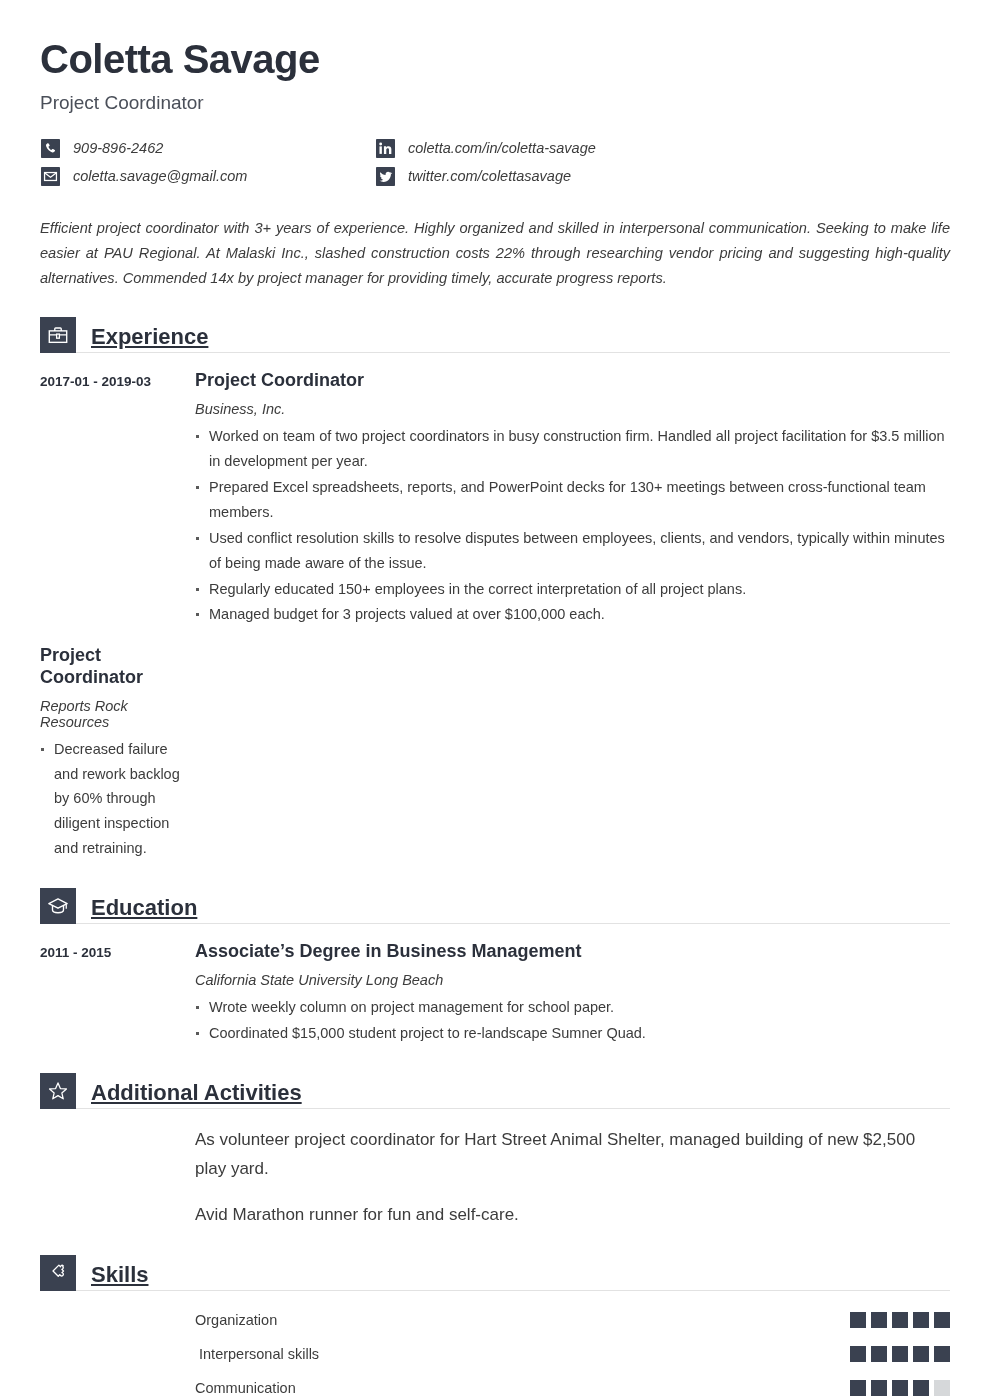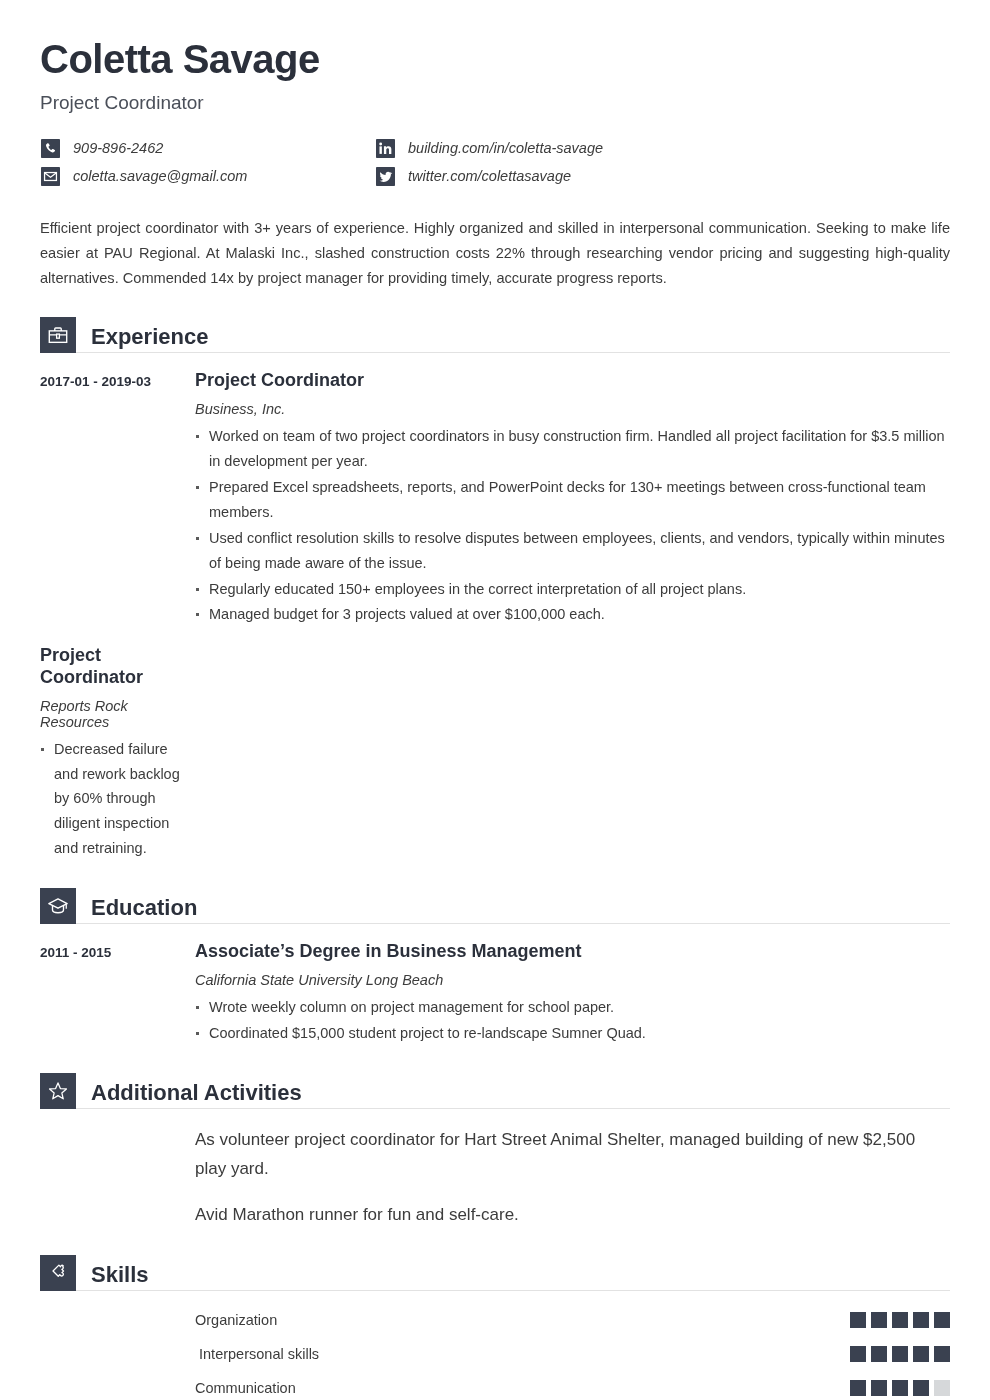--- a/index.html
+++ b/index.html
@@ -49,20 +49,21 @@
   }
   .contact-item .ico svg { display: block; }
 
   
   .summary {
     margin: 30px 0 8px 0;
     font-size: 14.6px;
     line-height: 1.72;
     color: #3c3c3c;
     text-align: justify;
+    font-style: italic;
   }
 
   
   .section { margin-top: 26px; }
   .sec-head {
     display: flex;
     align-items: flex-end;
     position: relative;
     height: 36px;
   }
@@ -72,20 +73,21 @@
     display: flex; align-items: center; justify-content: center;
     flex: 0 0 36px;
   }
   .sec-title {
     font-size: 22px;
     font-weight: bold;
     color: #2b303b;
     margin-left: 15px;
     line-height: 1;
     padding-bottom: 5px;
+    text-decoration: underline;
   }
   .sec-rule {
     position: absolute;
     left: 36px; right: 0; bottom: 0;
     height: 1px;
     background: #e2e2e2;
   }
 
   
   .entry {
@@ -176,21 +178,21 @@
 
       <div class="contact-item">
         <span class="ico">
           <svg width="19" height="19" viewBox="0 0 24 24">
               <rect width="24" height="24" rx="1" fill="#3a4150"></rect>
               <rect x="4.4" y="9.3" width="3" height="9.5" fill="#fff"></rect>
               <circle cx="5.9" cy="6.3" r="1.8" fill="#fff"></circle>
               <path d="M10 9.3h2.9v1.3c.5-.9 1.5-1.6 3-1.6 2.3 0 3.5 1.4 3.5 4.1v5.7h-3v-5.1c0-1.3-.5-2.1-1.6-2.1-1 0-1.7.7-1.8 1.8v5.4H10z" fill="#fff"></path>
             </svg>
         </span>
-        <span>building.com/in/coletta-savage</span>
+        <span>coletta.com/in/coletta-savage</span>
       </div>
 
       <div class="contact-item">
         <span class="ico">
           <svg width="19" height="19" viewBox="0 0 24 24">
               <rect width="24" height="24" rx="1" fill="#3a4150"></rect>
               <rect x="4.5" y="7" width="15" height="10" fill="none" stroke="#fff" stroke-width="1.6"></rect>
               <path d="M4.9 7.6L12 13l7.1-5.4" fill="none" stroke="#fff" stroke-width="1.6"></path>
             </svg>
         </span>

